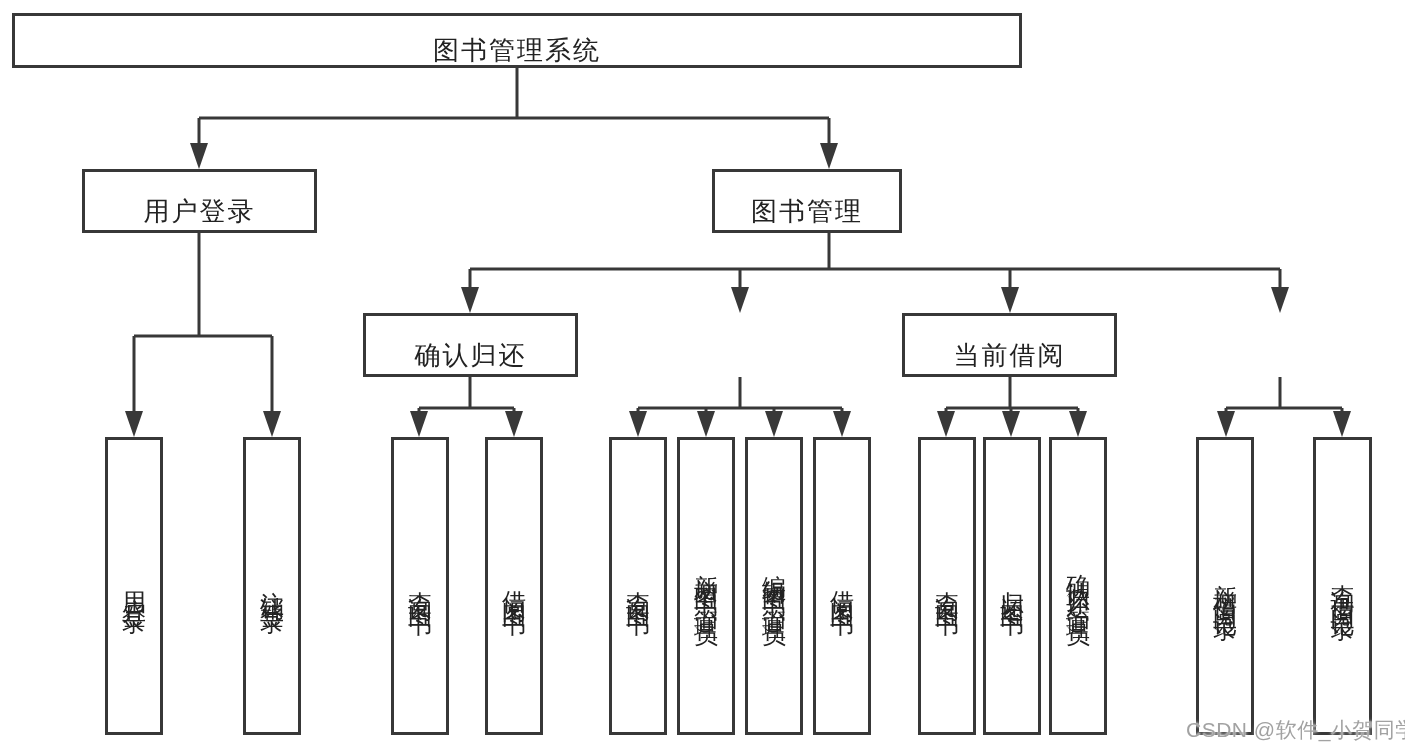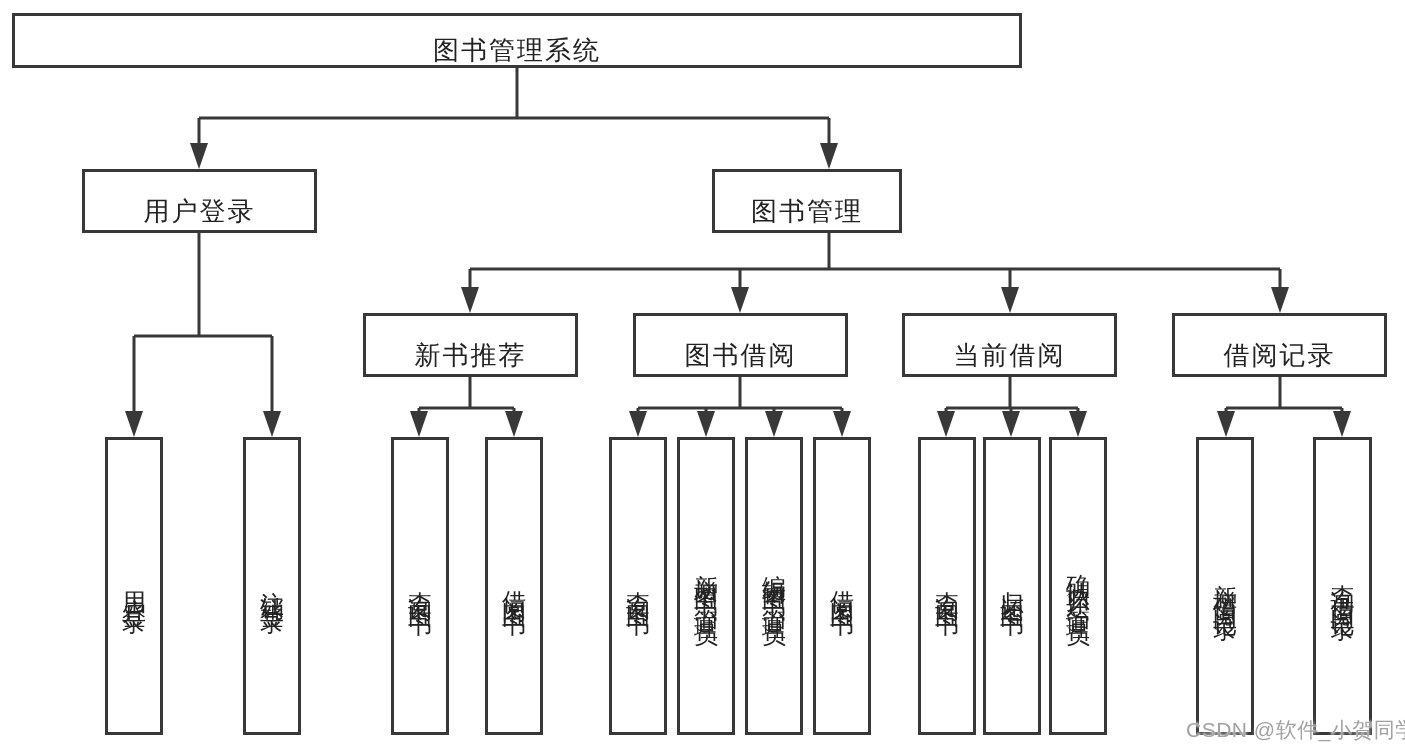--- a/index.html
+++ b/index.html
@@ -94,30 +94,24 @@
   </div>
 
   <div class="box" style="left:82px;top:169px;width:235px;height:64px;">
     <span class="hlabel">用户登录</span>
   </div>
   <div class="box" style="left:712px;top:169px;width:190px;height:64px;">
     <span class="hlabel">图书管理</span>
   </div>
 
   <div class="box" style="left:363px;top:313px;width:215px;height:64px;">
-    <span class="hlabel">新书推荐</span>
-  </div>
-  <div class="box" style="left:633px;top:313px;width:215px;height:64px;">
-    <span class="hlabel">图书借阅</span>
+    <span class="hlabel">确认归还</span>
   </div>
   <div class="box" style="left:902px;top:313px;width:215px;height:64px;text-align:center;">
     <span class="hlabel">当前借阅</span>
-  </div>
-  <div class="box" style="left:1172px;top:313px;width:215px;height:64px;">
-    <span class="hlabel">借阅记录</span>
   </div>
 
   <div class="box leaf" style="left:105px;top:437px;width:58px;height:298px;">
     <span class="vtext">用户登录</span>
   </div>
   <div class="box leaf" style="left:243px;top:437px;width:58px;height:298px;">
     <span class="vtext">注销登录</span>
   </div>
 
   <div class="box leaf" style="left:391px;top:437px;width:58px;height:298px;">

